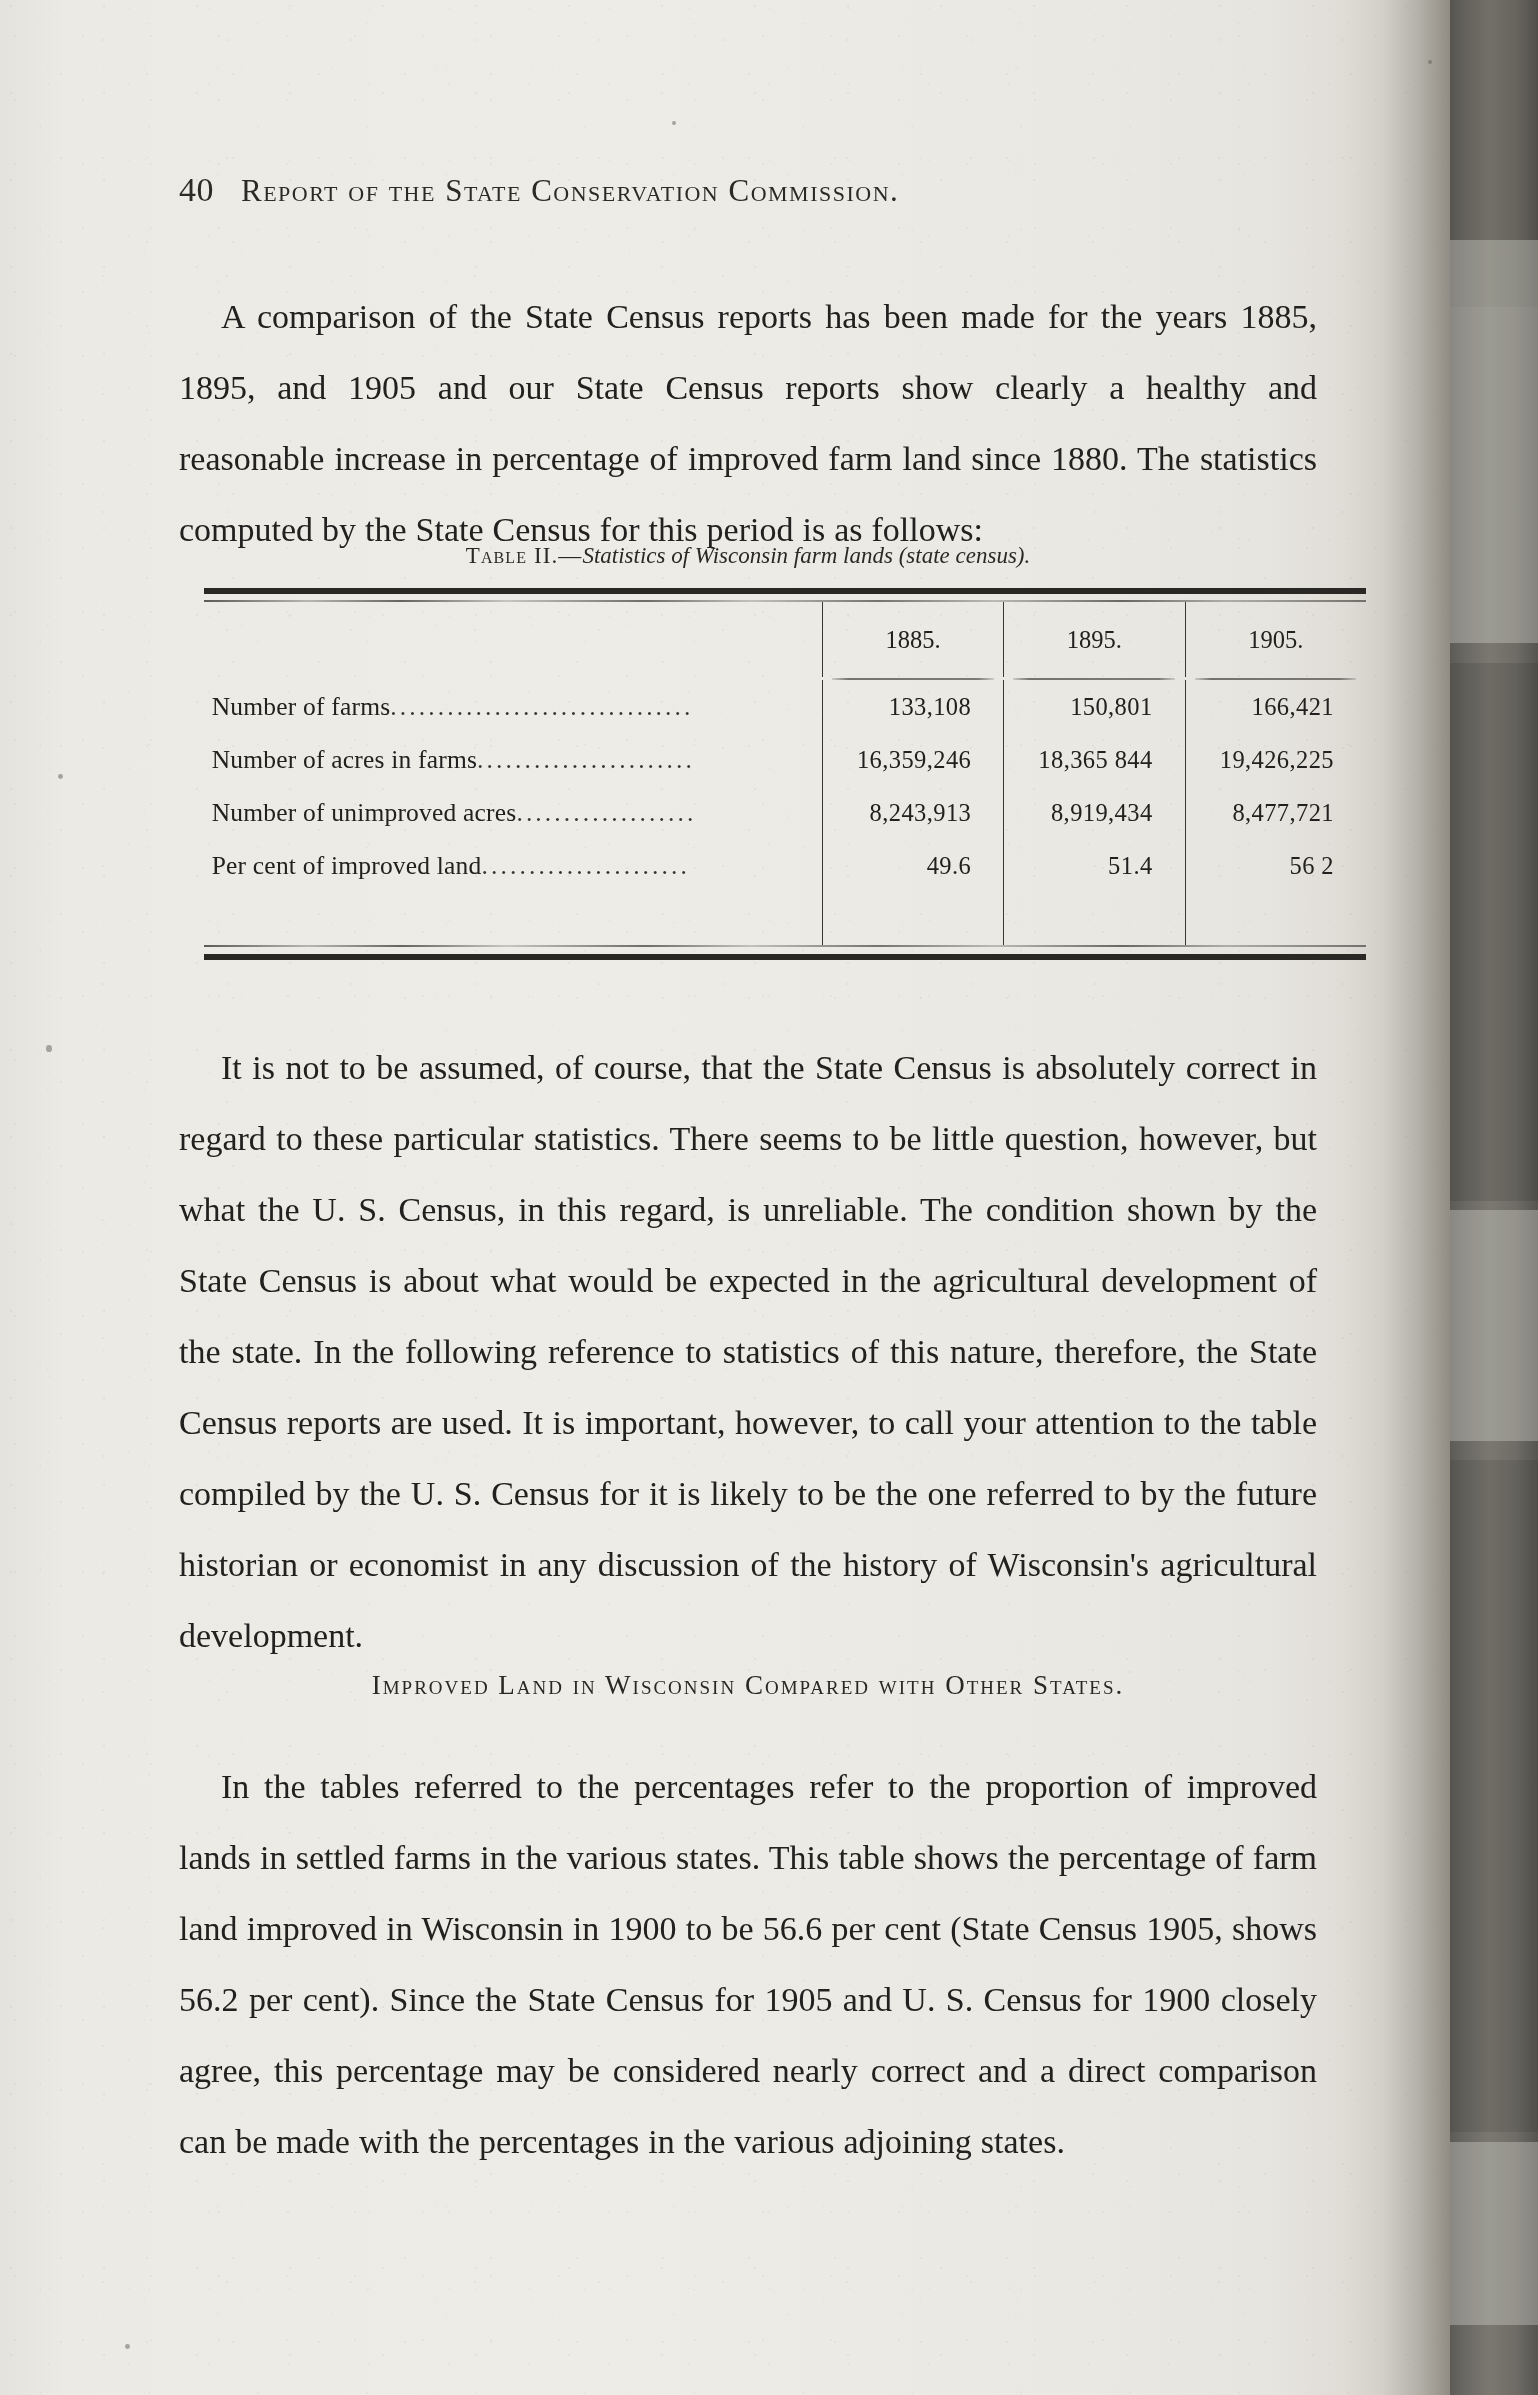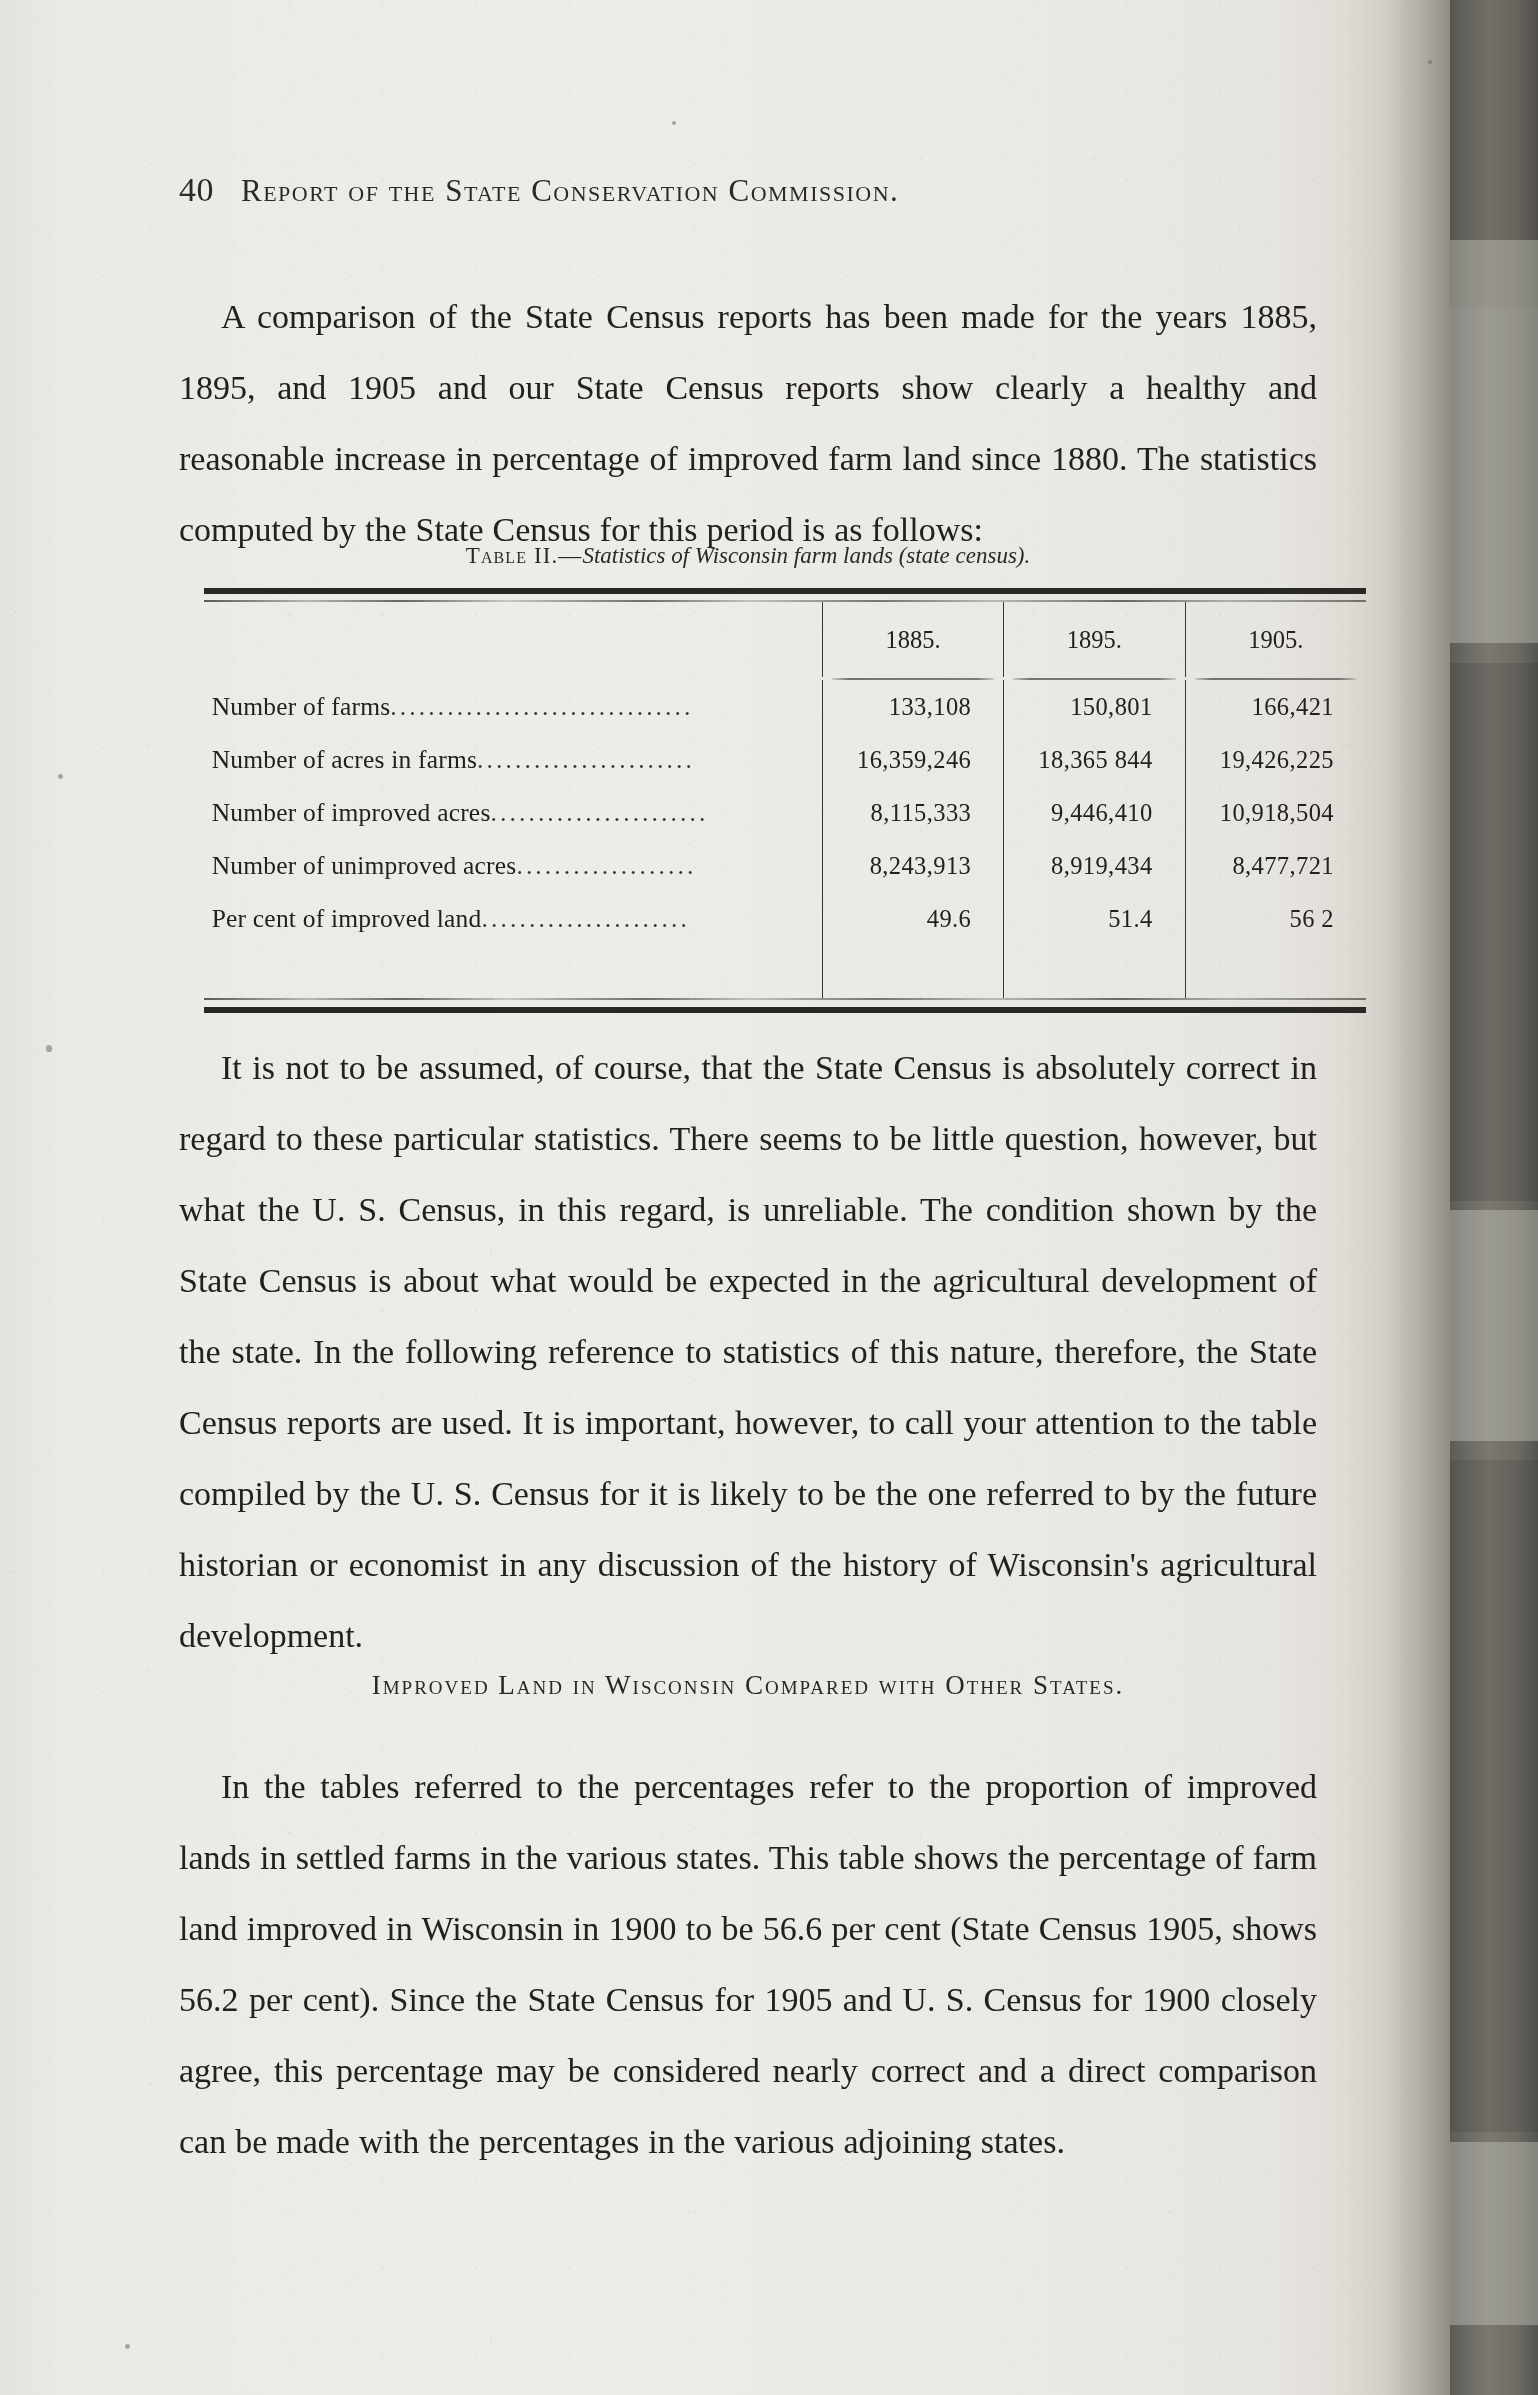--- a/index.html
+++ b/index.html
@@ -325,26 +325,20 @@
             <td class="num">166,421</td>
           </tr>
 
           <tr>
             <td class="lbl"><span>Number of acres in farms</span><span class="leader">.......................</span></td>
             <td class="num">16,359,246</td>
             <td class="num">18,365 844</td>
             <td class="num">19,426,225</td>
           </tr>
 
-          <tr>
-            <td class="lbl"><span>Number of improved acres</span><span class="leader">.......................</span></td>
-            <td class="num">8,115,333</td>
-            <td class="num">9,446,410</td>
-            <td class="num">10,918,504</td>
-          </tr>
 
           <tr>
             <td class="lbl"><span>Number of unimproved acres</span><span class="leader">...................</span></td>
             <td class="num">8,243,913</td>
             <td class="num">8,919,434</td>
             <td class="num">8,477,721</td>
           </tr>
 
           <tr>
             <td class="lbl"><span>Per cent of improved land</span><span class="leader">......................</span></td>

